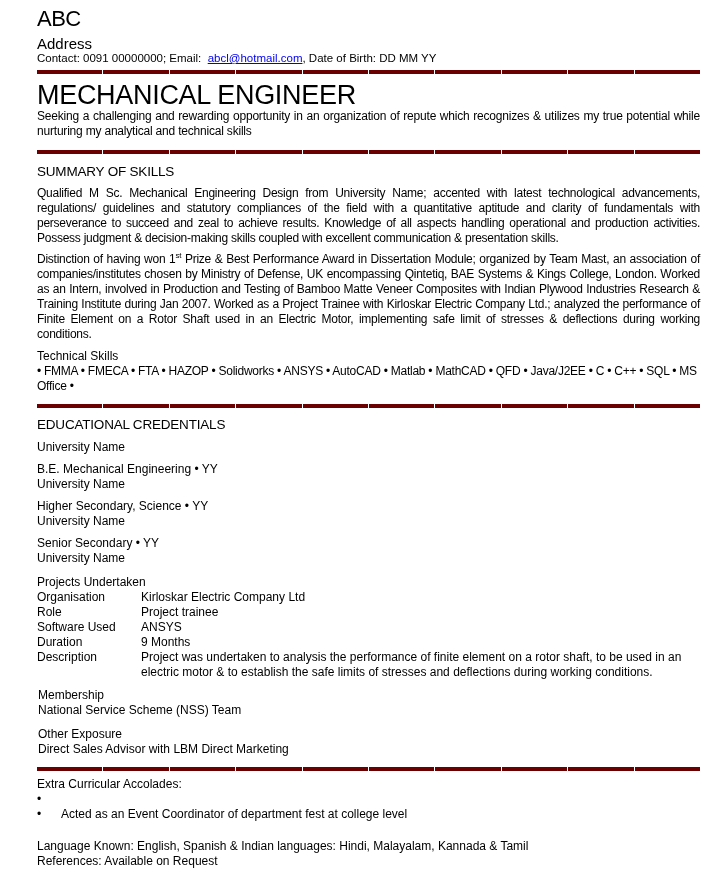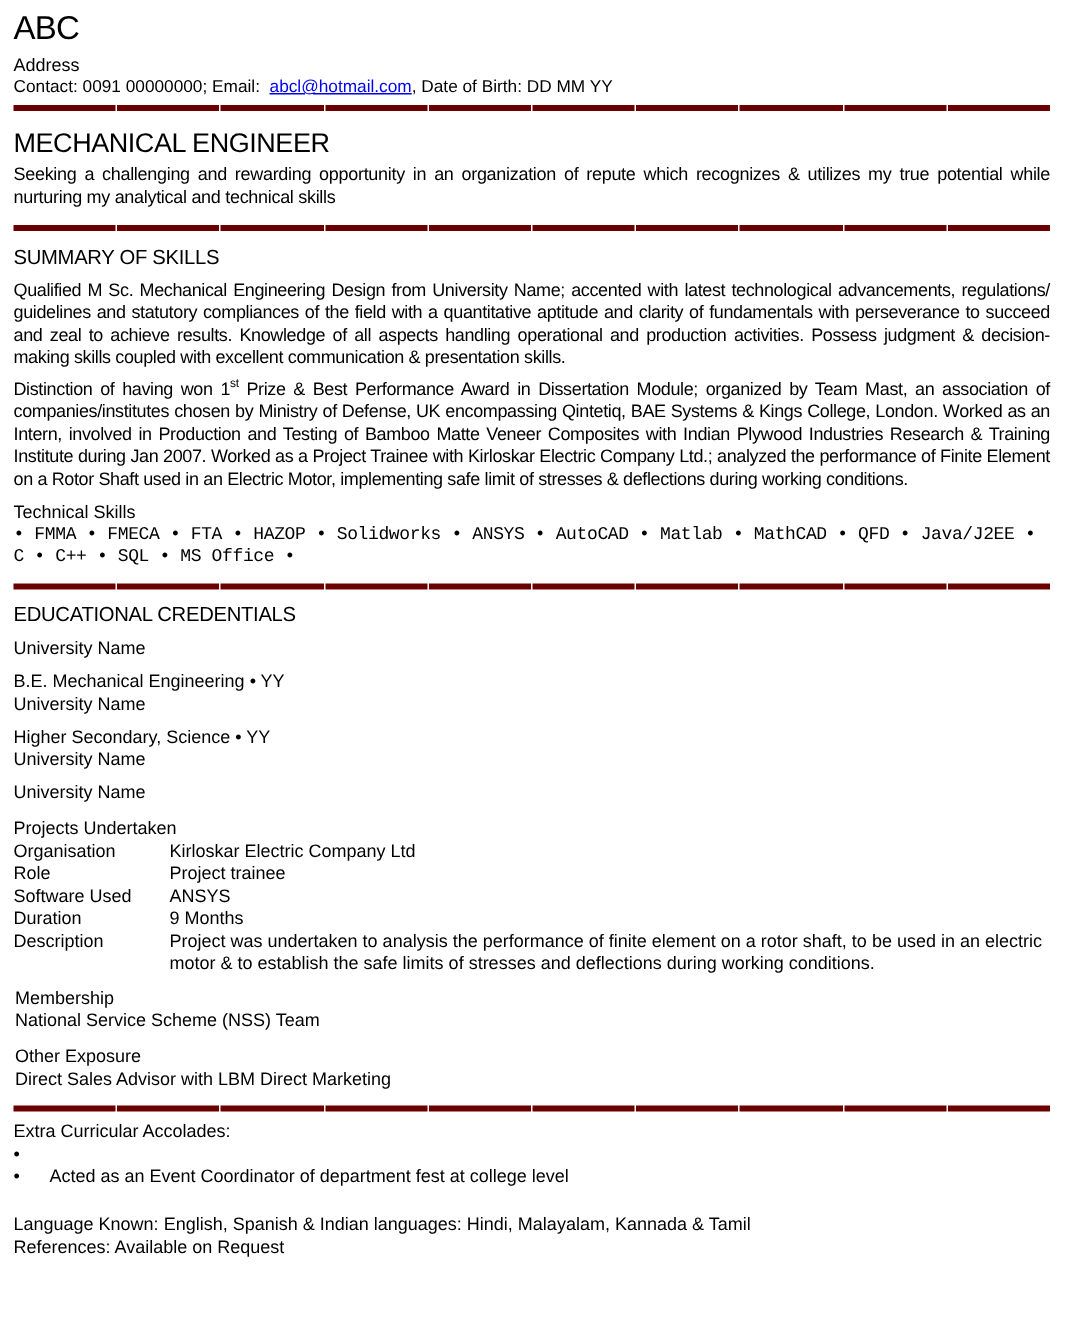--- a/index.html
+++ b/index.html
@@ -3,35 +3,35 @@
   <meta charset="utf-8">
   <style>
     html, body { margin: 0; padding: 0; background: #ffffff; }
     body {
       width: 720px; height: 884px; overflow: hidden;
       font-family: "Liberation Sans Narrow", "Liberation Sans", sans-serif;
       color: #000;
       font-size: 12px;
       line-height: 15px;
     }
-    .page { position: relative; padding: 0 10px 0 9px; }
+    .page { position: relative; padding: 0 10px 0 9px; margin-left: 28px; }
     .name { font-size: 22px; line-height: 26px; margin-top: 6px; letter-spacing: -0.5px; }
-    .addr { font-size: 12px; line-height: 15px; margin-top: 4px; }
+    .addr { font-size: 15px; line-height: 15px; margin-top: 4px; }
     .contact { font-size: 11.5px; line-height: 15px; }
     .contact a { color: #0000ee; text-decoration: underline; }
     .divider {
       display: flex; gap: 1px; height: 4px; margin-right: 10px;
     }
     .divider span { flex: 1; background: #6b0000; }
-    .title { font-size: 18px; line-height: 24px; margin-top: 9px; letter-spacing: -0.3px; }
+    .title { font-size: 27px; line-height: 24px; margin-top: 9px; letter-spacing: -0.3px; }
     .objective { font-size: 12px; line-height: 15px; text-align: justify; margin-top: 2px; margin-right: 10px; letter-spacing: -0.2px; }
     .sec-head { font-size: 13.5px; line-height: 16px; letter-spacing: -0.2px; }
     p.para { margin: 0; text-align: justify; margin-right: 10px; letter-spacing: -0.25px; font-size: 12px; line-height: 15px; }
     sup { font-size: 8px; line-height: 0; }
-    .skills { margin-right: 10px; letter-spacing: -0.25px; font-family: Liberation Mono, monospace; }
+    .skills { margin-right: 10px; letter-spacing: -0.25px; }
     .edu-item { margin-top: 7px; font-size: 12px; line-height: 15px; }
     .proj-row { display: flex; justify-content: space-between; }
     .proj-label { width: 104px; flex: none; }
     .proj-value { flex: 1; margin-right: 10px; }
     ul.accolades { list-style: none; margin: 0; padding: 0; }
     ul.accolades li { display: flex; }
     ul.accolades .bullet { width: 24px; flex: none; }
   </style>
 </head>
 <body>
@@ -99,20 +99,21 @@
     </div>
     <div class="edu-item">
       <div>B.E. Mechanical Engineering • YY</div>
       <div>University Name</div>
     </div>
     <div class="edu-item">
       <div>Higher Secondary, Science • YY</div>
       <div>University Name</div>
     </div>
     <div class="edu-item">
+      <div>Senior Secondary • YY</div>
       <div>University Name</div>
     </div>
   </div>
 
   <div style="margin-top:9px">Projects Undertaken</div>
   <div>
     <div class="proj-row">
       <div class="proj-label">Organisation</div>
       <div class="proj-value">Kirloskar Electric Company Ltd</div>
     </div>

